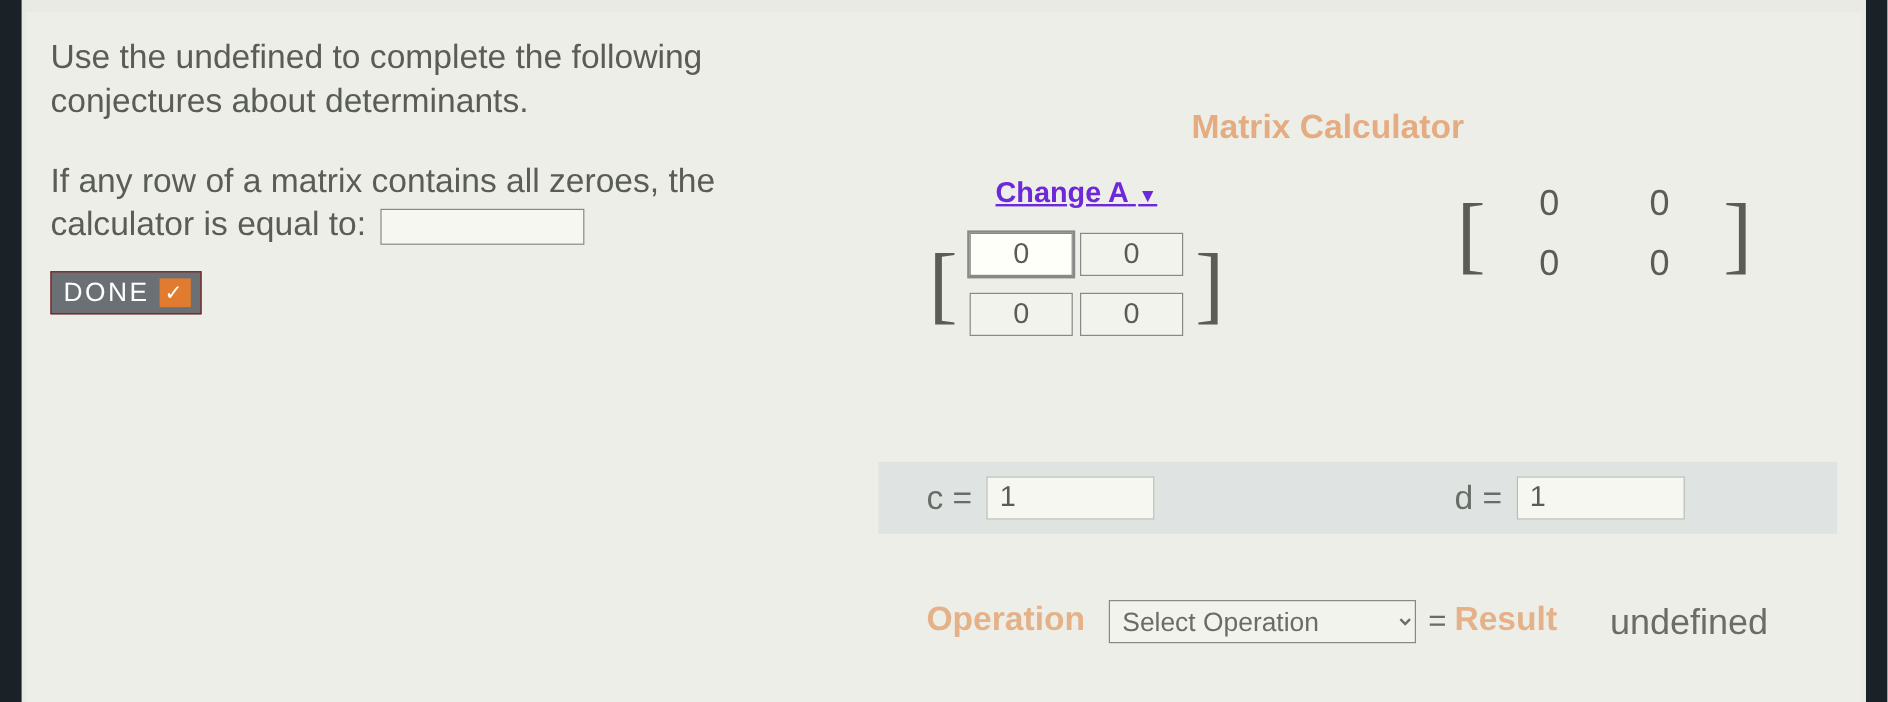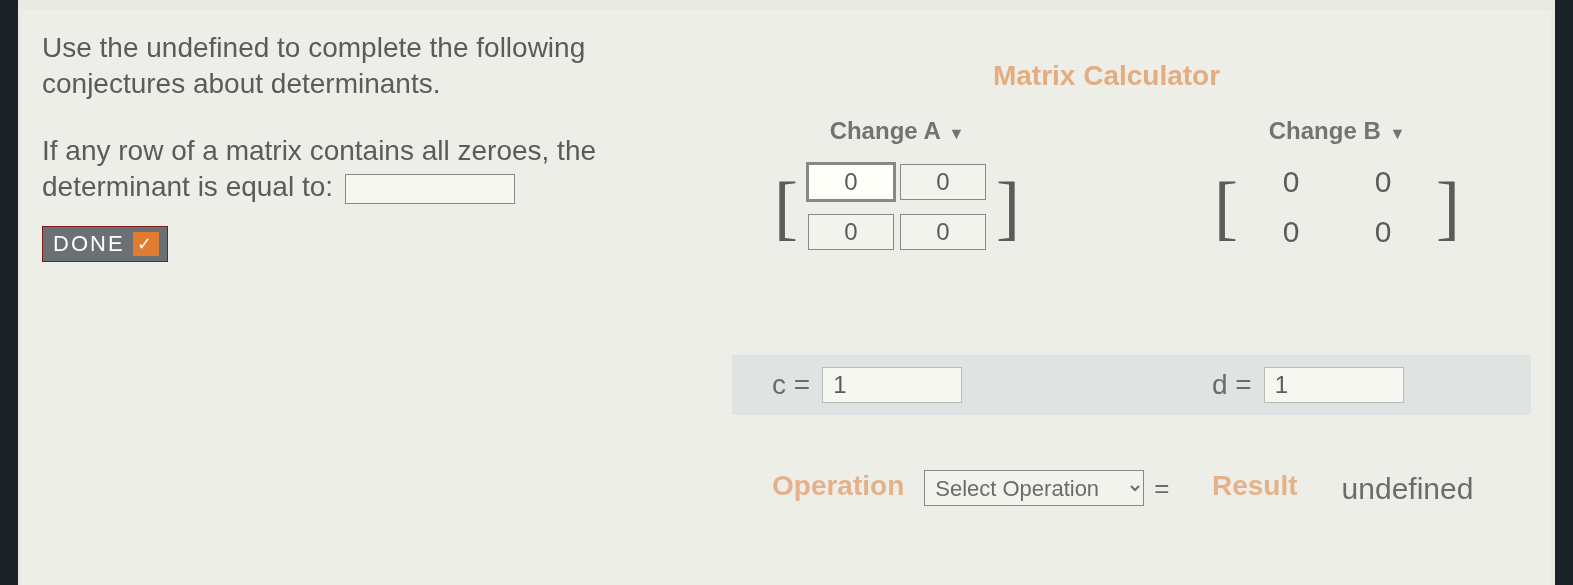--- a/index.html
+++ b/index.html
@@ -76,20 +76,21 @@
     background: #e07b2f;
     margin-left: 8px;
     color: #fff;
     font-size: 18px;
   }
   
   .right-col {
     flex: 1;
     display: flex;
     flex-direction: column;
+    justify-content: center;
   }
   .calc-title {
     text-align: center;
     color: #e08a4a;
     font-weight: bold;
     font-size: 28px;
     margin-top: 30px;
     margin-bottom: 25px;
     opacity: 0.65;
   }
@@ -98,23 +99,24 @@
     gap: 110px;
     margin-left: 50px;
   }
   .matrix-block {
     display: flex;
     flex-direction: column;
     align-items: center;
     width: 330px;
   }
   .change-link {
-    color: #737373;
+    color: #6d28d9;
     font-size: 24px;
     font-weight: bold;
+    text-decoration: underline;
     margin-bottom: 14px;
     cursor: pointer;
   }
   .change-link .tri {
     font-size: 16px;
     margin-left: 2px;
   }
   .matrix-wrap {
     display: flex;
     align-items: center;
@@ -206,21 +208,21 @@
     align-items: center;
     gap: 10px;
   }
   .op-select {
     border: 1px solid #888;
     background: #f2f3ed;
     font-size: 22px;
     color: #6a6c67;
     padding: 4px 6px;
     height: 36px;
-    width: 220px;
+    width: 256px;
   }
   .equals {
     font-size: 26px;
     color: #6a6c67;
   }
   .result-val {
     font-size: 30px;
     color: #6a6c67;
     margin-top: 2px;
   }
@@ -230,21 +232,21 @@
 
 <div class="edge-dark edge-left"></div>
 <div class="edge-dark edge-right"></div>
 
 <div class="page">
 
   <div class="left-col">
     <p class="instruction">Use the undefined to complete the following conjectures about determinants.</p>
 
     <p class="prompt">
-      <span>If any row of a matrix contains all zeroes, the determinant is equal to:</span>
+      <span>If any row of a matrix contains all zeroes, the calculator is equal to:</span>
       <input class="answer-input" type="text" value="" style="">
     </p>
 
     <div class="done-btn">
       <span>DONE</span>
       <span class="done-check">✓</span>
     </div>
   </div>
 
   <div class="right-col">
@@ -263,24 +265,20 @@
             <input class="cell focused" value="0" style="">
             <input class="cell" value="0" style="">
             <input class="cell" value="0" style="">
             <input class="cell" value="0" style="">
           </div>
           <span class="bracket">]</span>
         </div>
       </div>
 
       <div class="matrix-block">
-        <div class="change-link">
-          <span>Change B</span>
-          <span class="tri">▼</span>
-        </div>
         <div class="matrix-wrap">
           <span class="bracket">[</span>
           <div class="matrix-grid plain">
             <span class="cell">0</span>
             <span class="cell">0</span>
             <span class="cell">0</span>
             <span class="cell">0</span>
           </div>
           <span class="bracket">]</span>
         </div>

